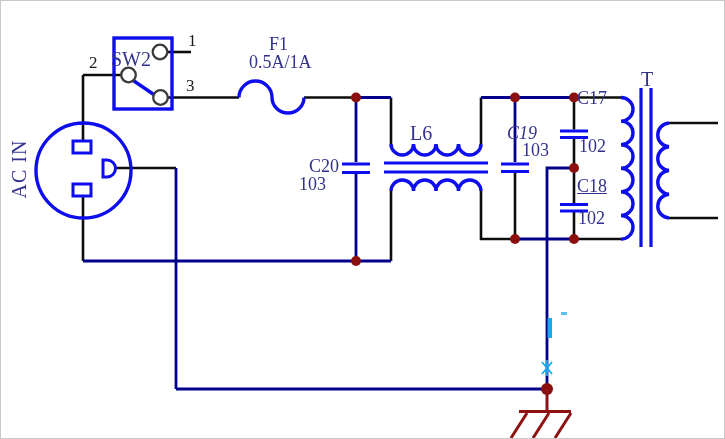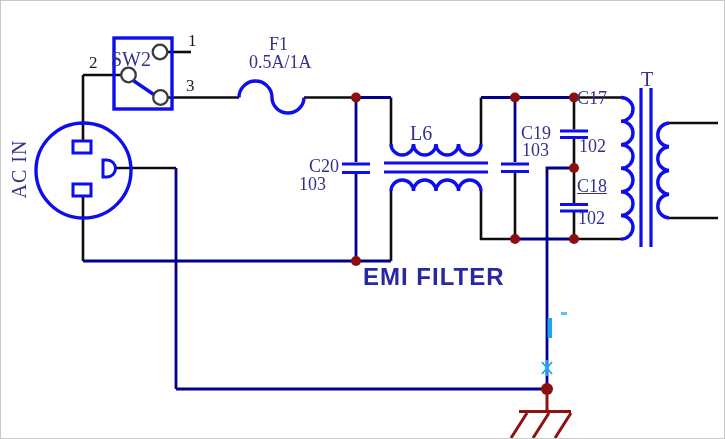--- a/index.html
+++ b/index.html
@@ -185,25 +185,24 @@
   <span class="lbl" style="left:248px;top:34px;margin-left:20px;">F1</span>
   <span class="lbl" style="left:248px;top:52px;">0.5A/1A</span>
 
   <span class="lbl big rot" style="left:-17px;top:158px;width:70px;">AC IN</span>
 
   <span class="lbl" style="left:308px;top:156px;">C20</span>
   <span class="lbl" style="left:298px;top:174px;">103</span>
 
   <span class="lbl big" style="left:409px;top:122px;font-family:Liberation Serif, serif;">L6</span>
 
-  <span class="lbl" style="left:520px;top:123px;">C19</span>
+  <span class="lbl" style="left:506px;top:123px;font-style:italic;">C19</span>
   <span class="lbl" style="left:521px;top:140px;">103</span>
 
   <span class="lbl" style="left:576px;top:88px;">C17</span>
   <span class="lbl" style="left:578px;top:136px;">102</span>
 
   <span class="lbl" style="left:576px;top:176px;text-decoration:underline;">C18</span>
   <span class="lbl" style="left:577px;top:208px;">102</span>
 
   <span class="lbl big" style="left:640px;top:68px;">T</span>
 
-  <span class="title" style="left:362px;top:264px;">EMI FILTER</span>
 </div>
 
 </body></html>

